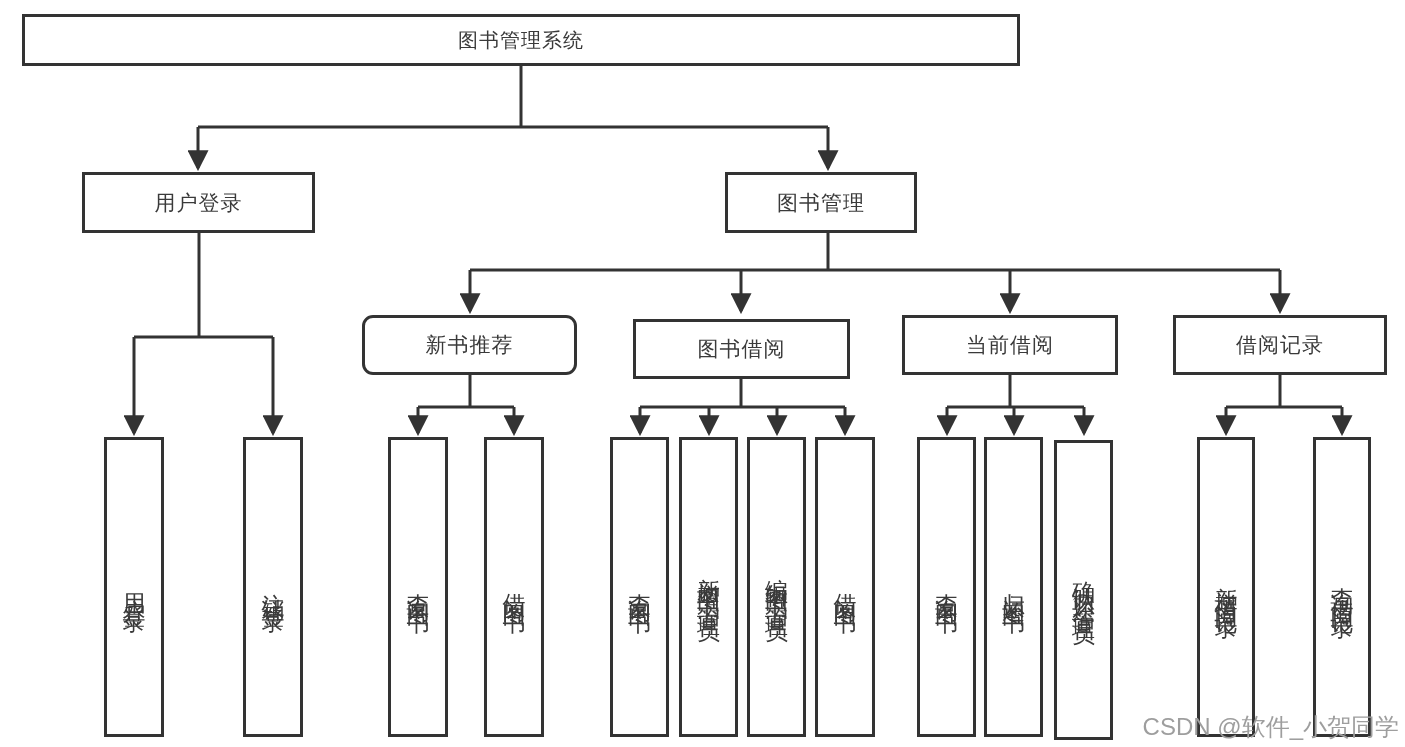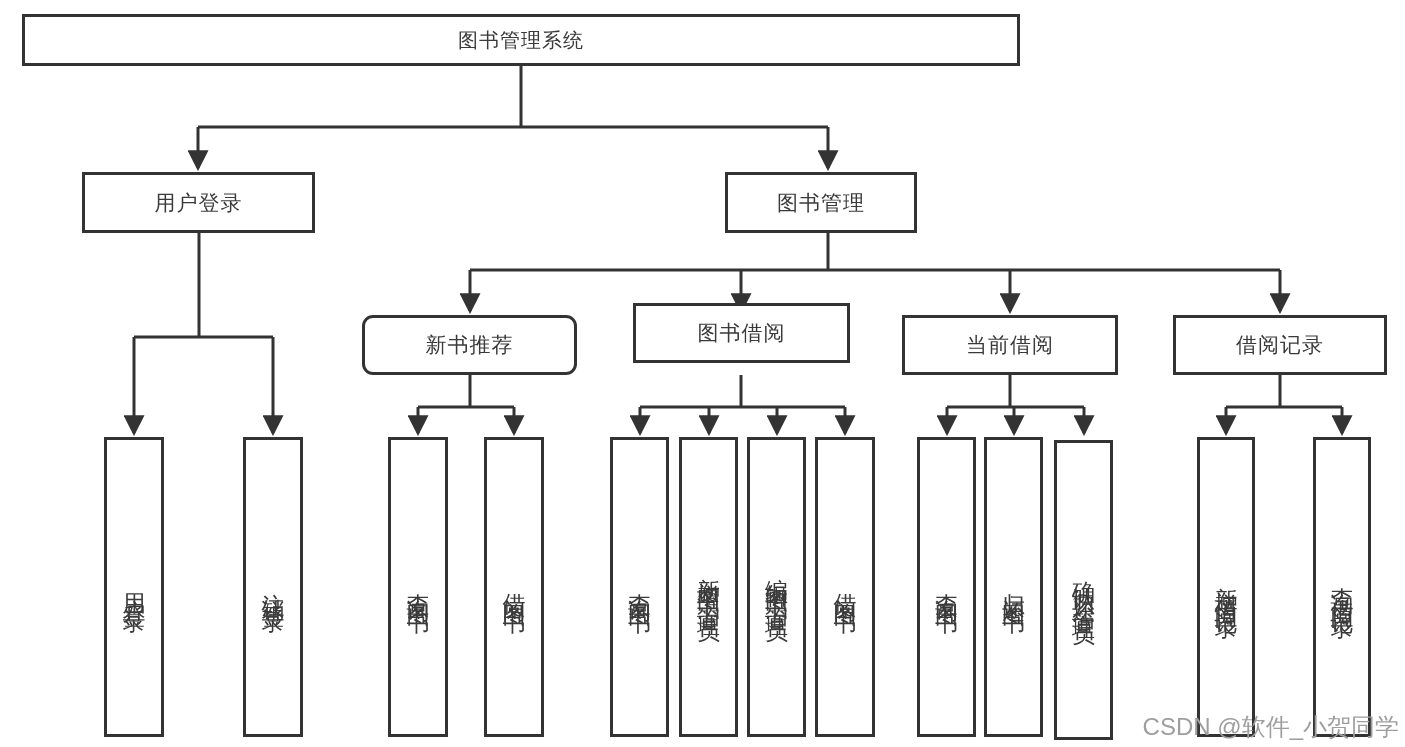--- a/index.html
+++ b/index.html
@@ -116,21 +116,21 @@
   <div class="box" style="left:82px; top:172px; width:233px; height:61px;">
     <span class="hlabel">用户登录</span>
   </div>
   <div class="box" style="left:711px; top:172px; width:192px; height:61px;margin-left:14px;">
     <span class="hlabel">图书管理</span>
   </div>
 
   <div class="box" style="left:362px; top:315px; width:215px; height:60px;border-radius:11px;">
     <span class="hlabel">新书推荐</span>
   </div>
-  <div class="box" style="left:633px; top:303px; width:217px; height:60px;">
+  <div class="box" style="left:633px; top:319px; width:217px; height:60px;">
     <span class="hlabel">图书借阅</span>
   </div>
   <div class="box" style="left:1173px; top:315px; width:214px; height:60px;">
     <span class="hlabel">借阅记录</span>
   </div>
   <div class="box" style="left:902px; top:315px; width:216px; height:60px;">
     <span class="hlabel">当前借阅</span>
   </div>
 
   <div class="box leaf" style="left:104px; top:437px; width:60px; height:300px;">

